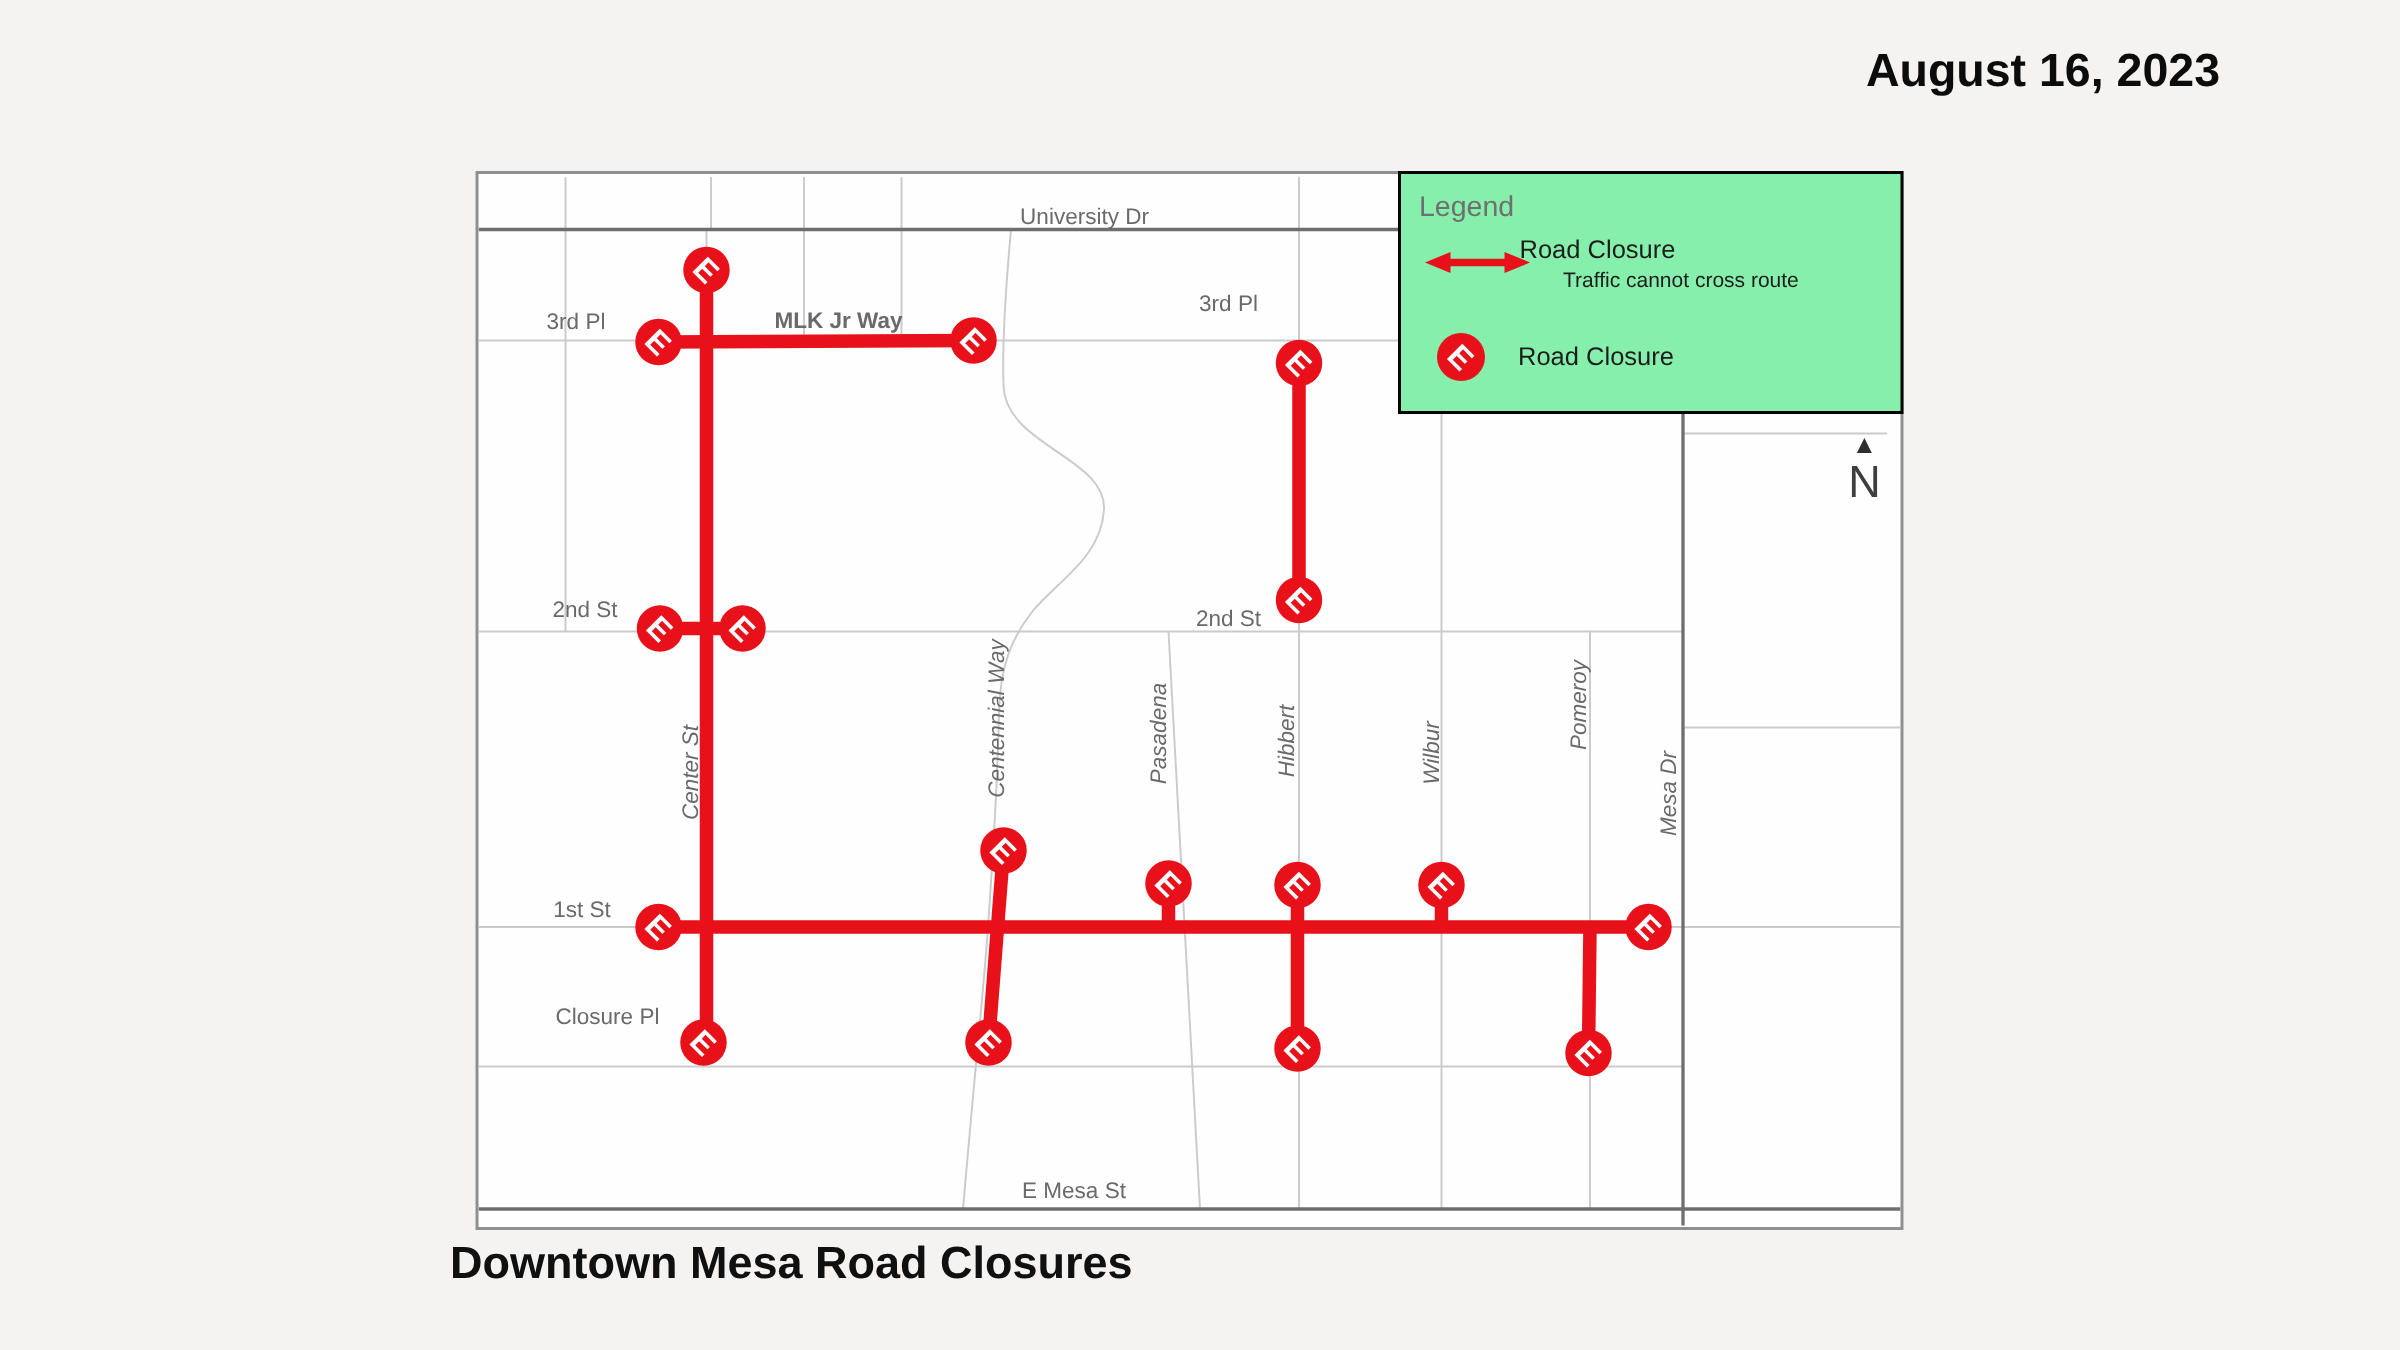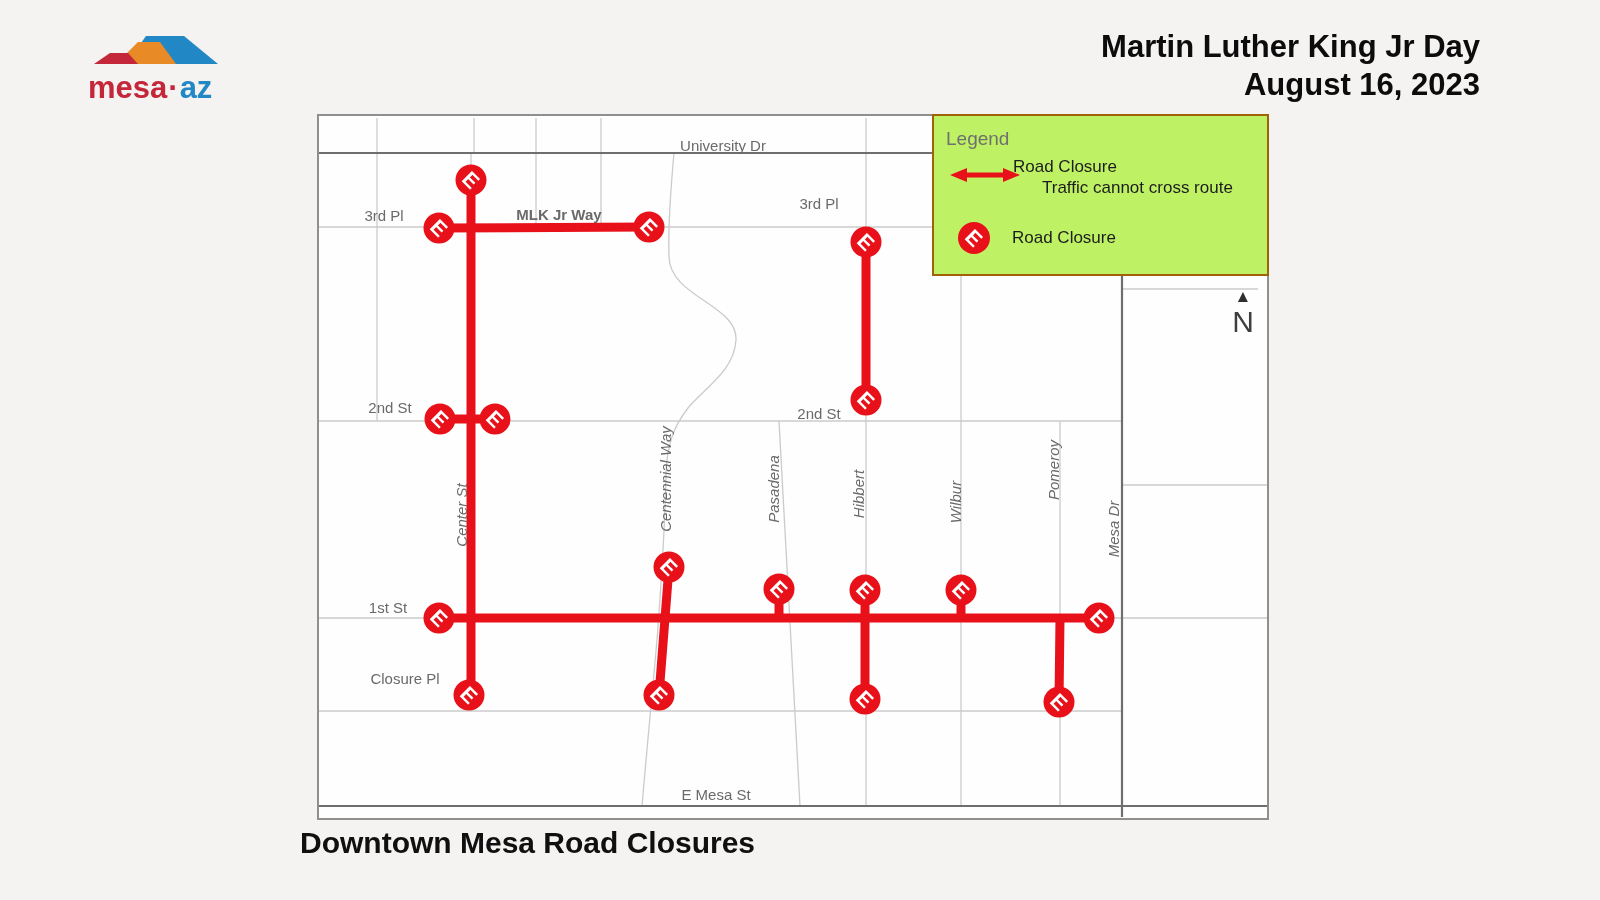--- a/index.html
+++ b/index.html
@@ -32,56 +32,47 @@
   #map-svg{position:absolute;left:0;top:0;}
   .street-label{
     position:absolute;color:#6a6a6a;font-size:15px;white-space:nowrap;
     transform:translate(-50%,-50%);
   }
   .street-label.vertical{font-style:italic;}
 
   
   .legend{
     position:absolute;left:613px;top:-2px;width:333px;height:158px;
-    background:#bef264;border:2px solid #a16207;
+    background:#86efac;border:2px solid #000000;
   }
   .legend-title{position:absolute;left:12px;top:12px;font-size:19px;color:#6f6f6f;}
   .legend-line-label{position:absolute;left:79px;top:41px;font-size:17px;color:#1d1d1d;}
-  .legend-line-sublabel{position:absolute;left:108px;top:62px;font-size:17px;color:#1d1d1d;}
+  .legend-line-sublabel{position:absolute;left:108px;top:62px;font-size:14px;color:#1d1d1d;}
   .legend-arrow{position:absolute;left:16px;top:51px;}
   .legend-marker{position:absolute;left:23px;top:105px;}
   .legend-point-label{position:absolute;left:78px;top:112px;font-size:17px;color:#1d1d1d;}
 
   
   .compass{position:absolute;left:904px;top:172px;width:40px;text-align:center;}
   .compass-arrow{font-size:17px;color:#2e2e2e;line-height:18px;}
   .compass-n{font-size:30px;color:#3e3e3e;line-height:32px;}
 
   
   .caption{
     position:absolute;left:300px;top:826px;width:950px;text-align:left;
     font-size:30px;font-weight:700;color:#101010;
   }
 </style>
 </head>
 <body>
 
 <div class="page">
 
-  <div class="logo">
-    <svg width="150" height="42" viewBox="0 0 150 42">
-      <path d="M40 38 L60 10 L98 10 L132 38 Z" fill="#2187c5"></path>
-      <path d="M30 38 L52 16 L74 16 L90 38 Z" fill="#e88b26"></path>
-      <path d="M8 38 L24 27 L42 27 L52 38 Z" fill="#c4263a"></path>
-    </svg>
-    <div class="logo-text"><span class="logo-mesa">mesa</span><span class="logo-dot">·</span><span class="logo-az">az</span></div>
-  </div>
 
   <div class="header">
-    <div>Martin Luther King Jr Day</div>
     <div>August 16, 2023</div>
   </div>
 
   <div class="map">
     <svg id="map-svg" width="948" height="702">
         <line x1="0" y1="111" x2="803" y2="111" stroke="#cbcbcb" stroke-width="1.3"></line>
         <line x1="0" y1="305" x2="803" y2="305" stroke="#cbcbcb" stroke-width="1.3"></line>
         <line x1="0" y1="502" x2="948" y2="502" stroke="#cbcbcb" stroke-width="1.3"></line>
         <line x1="0" y1="595" x2="803" y2="595" stroke="#cbcbcb" stroke-width="1.3"></line>
         <line x1="803" y1="173" x2="939" y2="173" stroke="#cbcbcb" stroke-width="1.3"></line>

